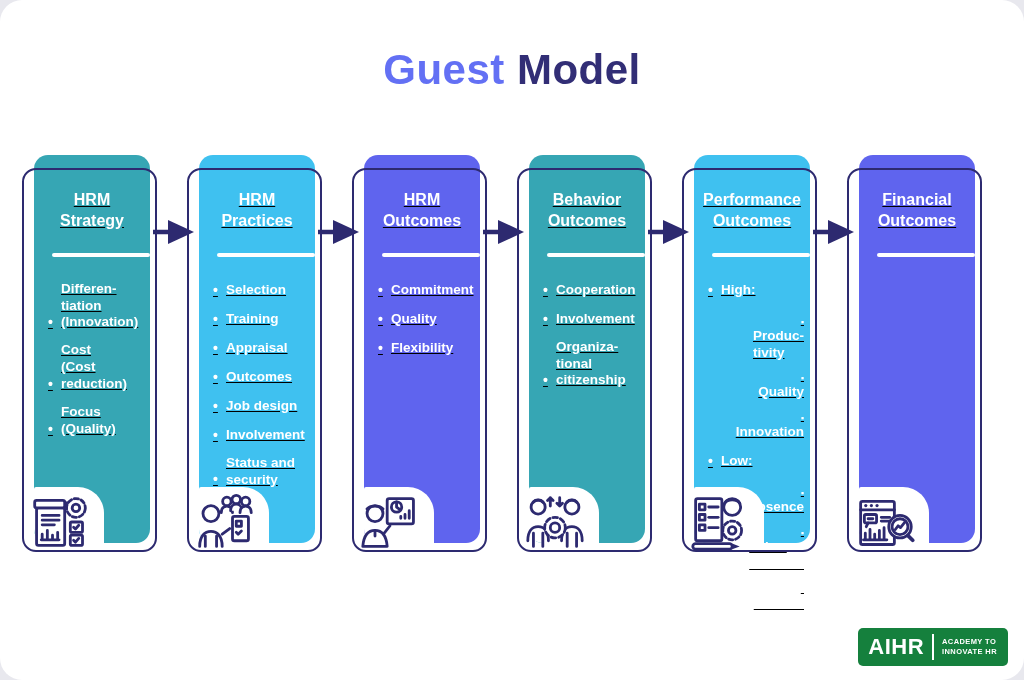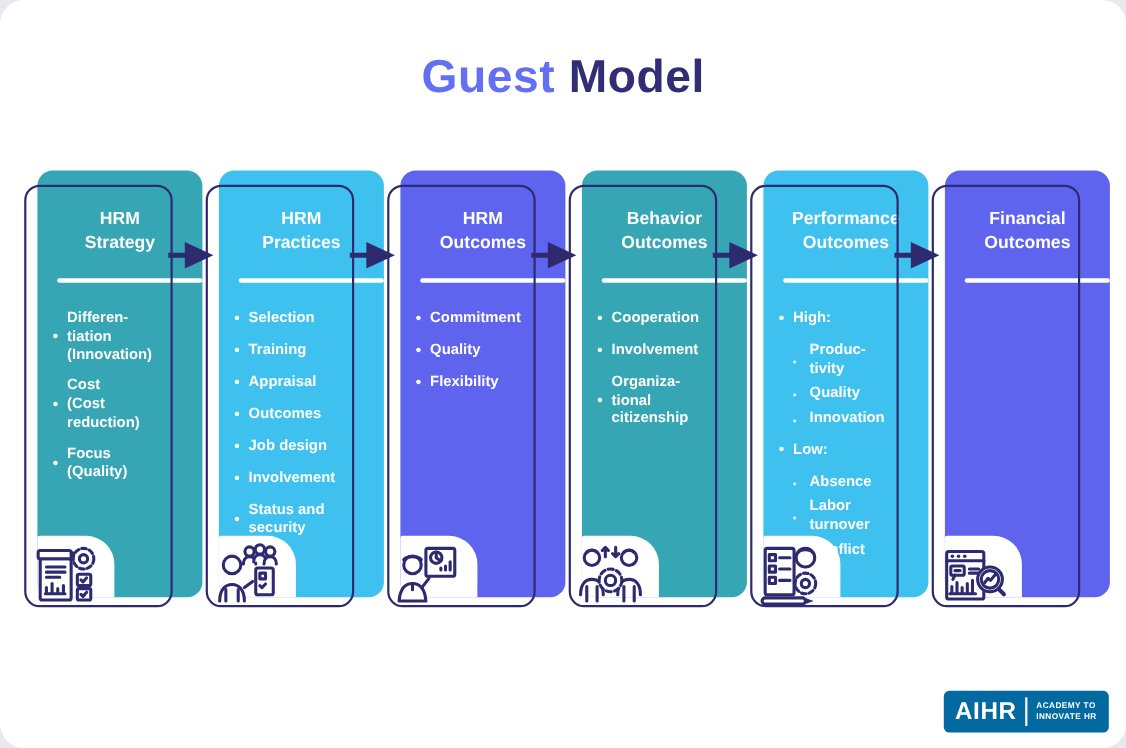--- a/index.html
+++ b/index.html
@@ -19,37 +19,37 @@
     position:absolute;top:155px;left:22px;
     display:flex;gap:15px;
   }
   .card{position:relative;width:150px;height:398px;flex:0 0 auto;}
   .card-outline{
     position:absolute;left:0;top:13px;width:131px;height:380px;
     border:2.5px solid #2D2A70;border-radius:14px;
     background:transparent;z-index:3;pointer-events:none;
   }
   .card-fill{
-    position:absolute;left:12px;top:0;width:150px;height:388px;
-    border-radius:14px;background:var(--c);z-index:1;
+    position:absolute;left:12px;top:0;width:116px;height:388px;
+    border-radius:14px;background:var(--c);z-index:1;text-decoration:underline;
   }
   .card-title{
     margin:34px 6px 0;text-align:center;
     font-size:16px;line-height:1.32;font-weight:bold;color:#ffffff;
     white-space:pre-line;min-height:42px;
   }
   .rule{
     margin:22px 0 0 18px;height:3.5px;background:#ffffff;border-radius:2px;
   }
   ul.card-list{
     list-style:none;margin:24px 0 0;padding:0 6px 0 14px;
   }
-  li{display:flex;align-items:center;}
+  li{display:flex;align-items:flex-end;}
   li.li-main{margin-bottom:11px;}
-  li.li-sub{margin-bottom:5px;}
+  li.li-sub{margin-bottom:5px;flex-direction:column;}
   .bullet{flex:0 0 13px;color:#ffffff;font-weight:bold;}
   .li-main > .bullet::before{content:"\2022";font-size:14px;}
   .li-sub  > .bullet::before{content:"\25AA";font-size:9px;position:relative;top:1px;}
   .li-text{
     color:#ffffff;font-weight:bold;font-size:13.5px;line-height:1.25;
     white-space:pre-line;
   }
   ul.sublist{list-style:none;margin:0 0 11px 13px;padding:0;}
   ul.sublist .bullet{flex:0 0 15px;}
   
@@ -361,21 +361,21 @@
       <circle cx="48" cy="37" r="8.5" fill="#fff"></circle>
       <path d="M43 40l3-4 2.5 2 4.5-5.5"></path>
       <path d="M56.5 46.5l5 5" stroke-width="4"></path>
     </svg></span>
     </div>
     <div class="card-outline"></div>
 
   </div>
     </div>
 
-  <div class="logo" style="background: #0369a1;">
+  <div class="logo" style="background: #15803d;">
     <span class="logo-brand">AIHR</span>
     <span class="logo-divider"></span>
     <span class="logo-tagline">
       <span>ACADEMY TO</span><br>
       <span>INNOVATE HR</span>
     </span>
   </div>
 
 </div>
 

